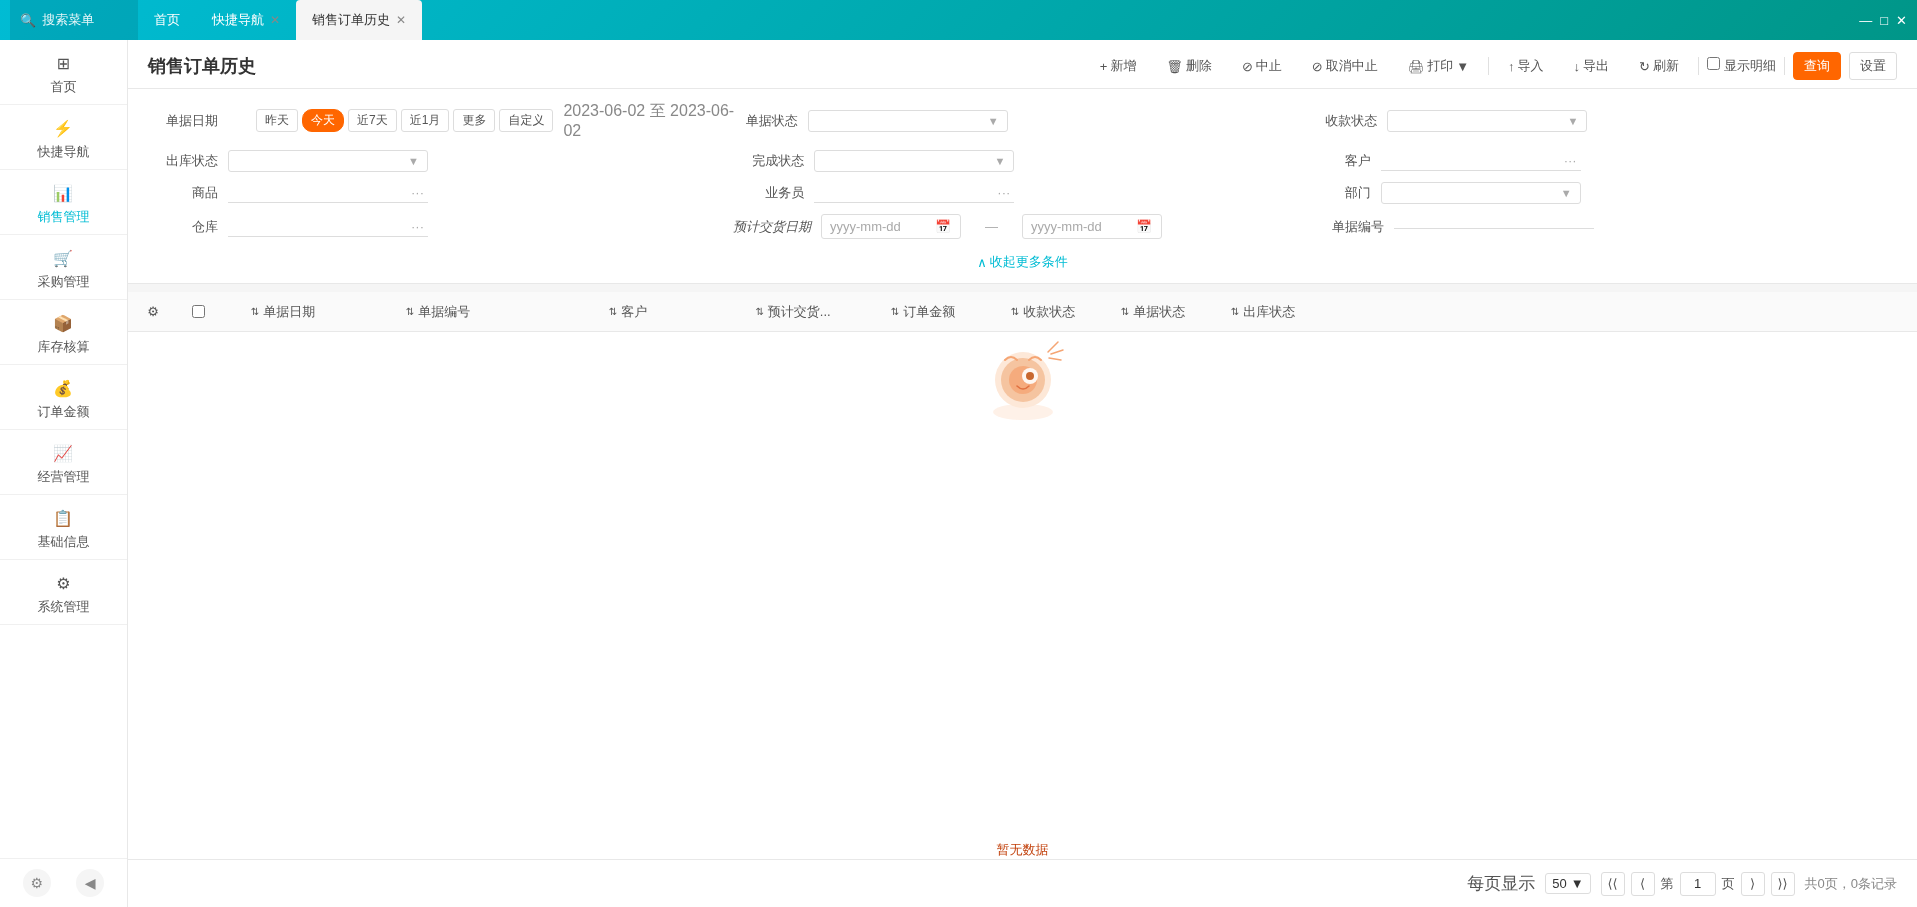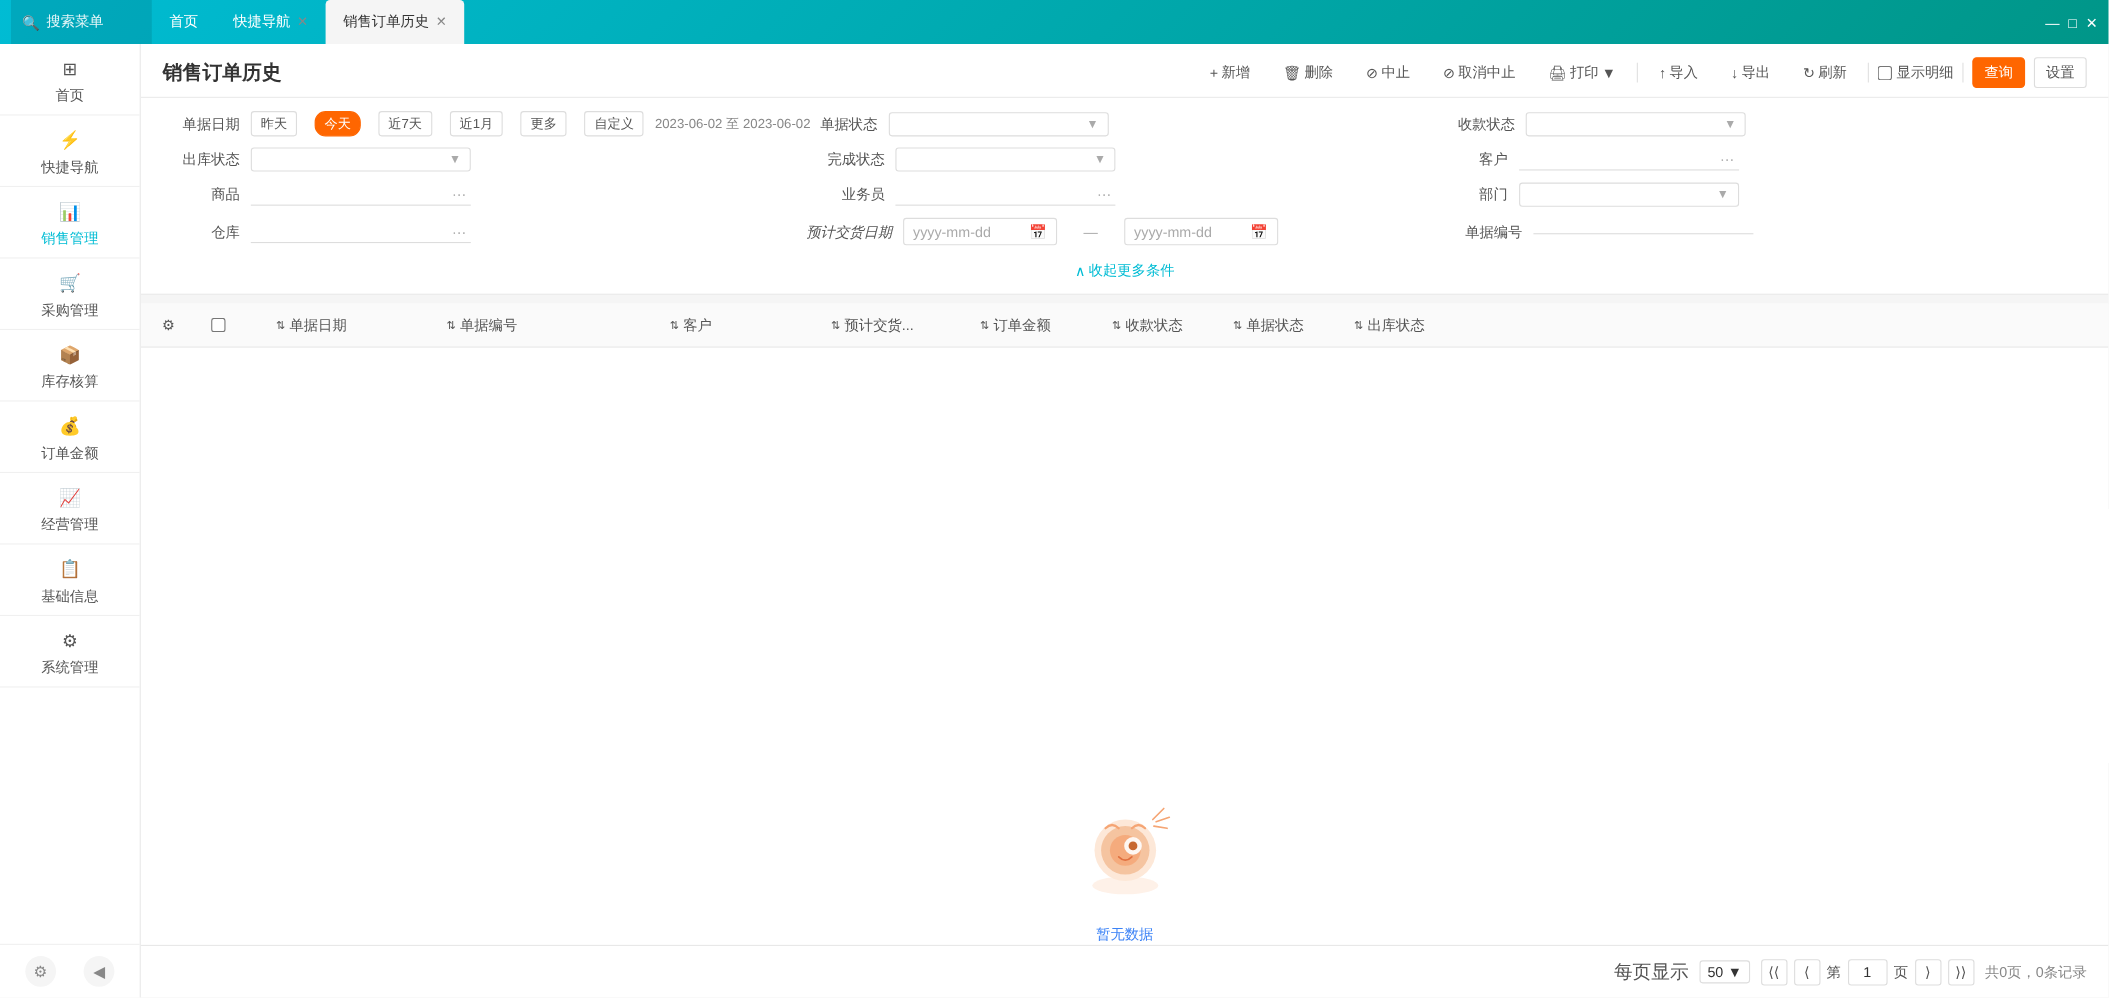--- a/index.html
+++ b/index.html
@@ -137,21 +137,21 @@
       padding: 4px 10px;
       background: none;
       border: 1px solid transparent;
       cursor: pointer;
       color: #555;
       font-size: 12px;
       border-radius: 3px;
     }
     .toolbar-btn.orange { background: #ff6600; color: #fff; border-color: #ff6600; border-radius: 4px; }
     .toolbar-divider { width: 1px; height: 18px; background: #e0e0e0; }
-    .checkbox-label { display: flex; align-items: center; gap: 4px; font-size: 12px; color: #555; cursor: pointer; }
+    .checkbox-label { display: flex; align-items: flex-start; gap: 4px; font-size: 12px; color: #555; cursor: pointer; }
 
     
     .filter-area {
       background: #fff;
       padding: 12px 20px;
       border-bottom: 1px solid #e8e8e8;
       flex-shrink: 0;
     }
     .filter-row {
       display: flex;
@@ -169,40 +169,41 @@
     }
     .filter-control {
       flex: 1;
       display: flex;
       align-items: center;
       gap: 6px;
     }
     .date-quick-btns {
       display: flex;
       align-items: center;
-      gap: 16px;
-      flex-shrink: 0;
+      gap: 4px;
+      flex-shrink: 0;
+      margin-left: 28px;
     }
     .date-quick-btn {
       padding: 2px 8px;
       border: 1px solid #ddd;
       border-radius: 3px;
       cursor: pointer;
       font-size: 12px;
       color: #555;
       background: #fff;
     }
     .date-quick-btn.active {
       background: #ff6600;
       color: #fff;
       border-color: #ff6600;
       border-radius: 10px;
     }
     .date-range-text {
-      font-size: 12px;
+      font-size: 16px;
       color: #888;
       margin-left: 4px;
     }
     .filter-select {
       display: flex;
       align-items: center;
       border: 1px solid #ddd;
       border-radius: 3px;
       padding: 4px 8px;
       background: #fff;
@@ -288,22 +289,22 @@
     .th-order-status { width: 110px; }
     .th-delivery-status { width: 110px; }
     .th-action { flex: 1; justify-content: flex-end; padding-right: 20px; }
 
     
     .empty-state {
       flex: 1;
       display: flex;
       flex-direction: column;
       align-items: center;
-      justify-content: flex-end;
-      color: #3b82f6;
+      justify-content: space-between;
+      color: #c2410c;
       font-size: 14px;
     }
     .empty-icon {
       width: 100px;
       height: 100px;
       margin-bottom: 16px;
     }
 
     
     .table-footer {

